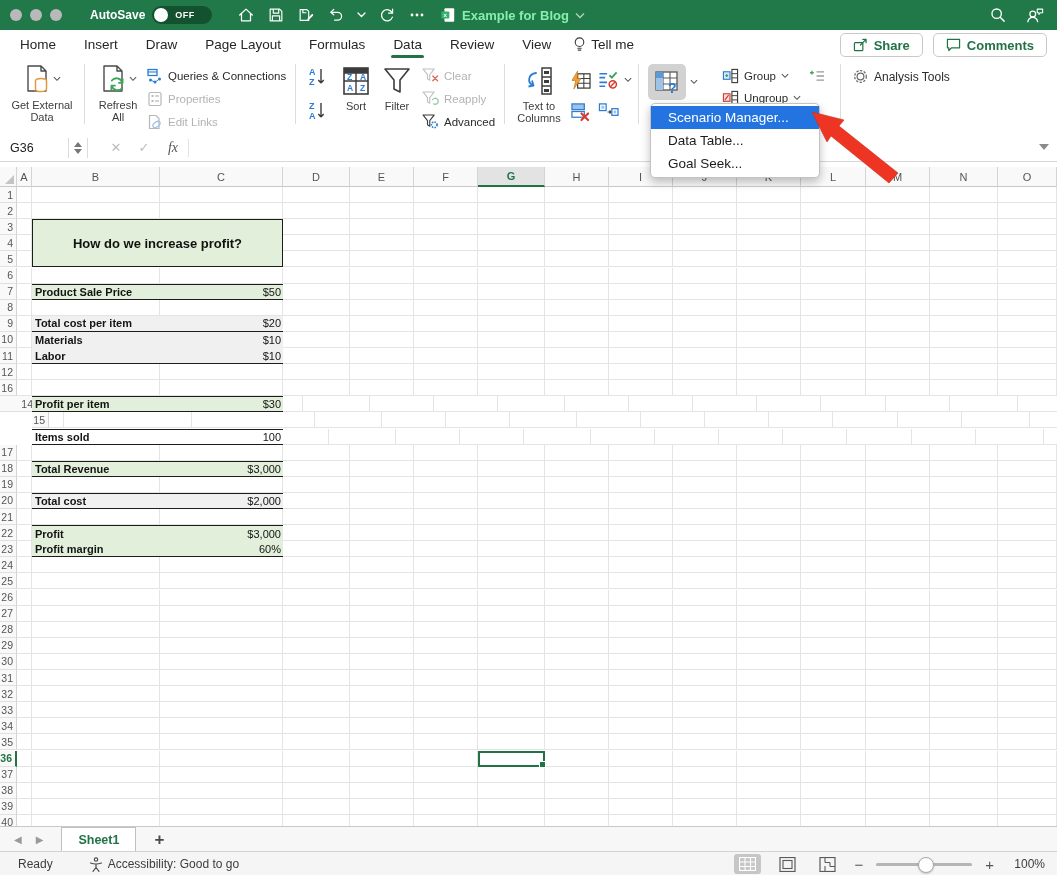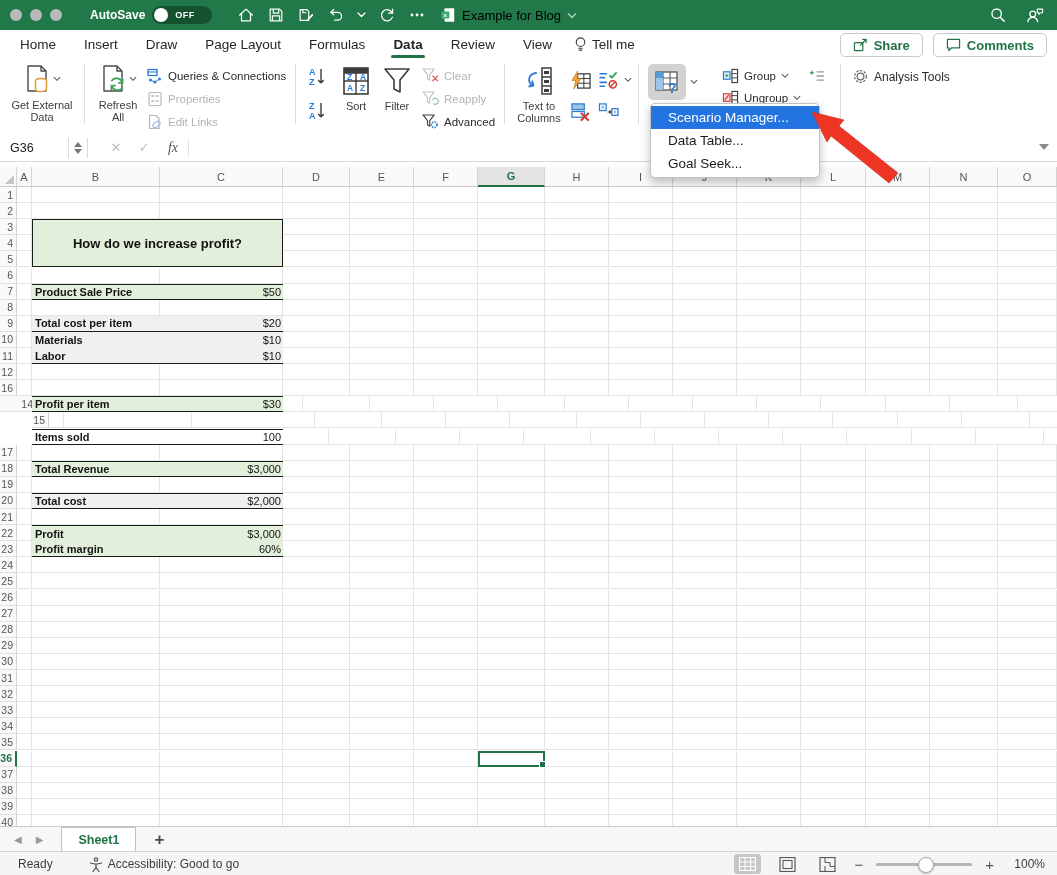--- a/index.html
+++ b/index.html
@@ -13,29 +13,29 @@
   .lights{display:flex;gap:8px;margin-left:10px;}
   .light{width:12px;height:12px;border-radius:50%;background:#b9b9b9;}
   .autosave{display:flex;align-items:center;gap:7px;margin-left:28px;}
   .autosave-label{color:#fff;font-size:12px;font-weight:bold;}
   .toggle{width:60px;height:18px;border-radius:10px;background:#14522f;display:flex;align-items:center;}
   .knob{width:14px;height:14px;border-radius:50%;background:#fff;margin-left:2px;}
   .toggle-state{color:#fff;font-size:9px;font-weight:bold;margin-left:7px;letter-spacing:.5px;}
   .tb-icons{display:flex;align-items:center;gap:11px;margin-left:24px;}
   .tb-ic{width:19px;height:19px;display:flex;align-items:center;justify-content:center;}
   .doc-title{position:absolute;left:440px;top:0;height:30px;display:flex;align-items:center;gap:6px;}
-  .doc-title-text{color:#000000;font-size:13px;font-weight:normal;}
+  .doc-title-text{color:#86efac;font-size:13px;font-weight:bold;}
   .tb-right{position:absolute;right:12px;top:0;height:30px;display:flex;align-items:center;gap:18px;}
 
   
   .tabrow{position:absolute;left:0;top:30px;width:1057px;height:28px;background:#fff;
           display:flex;align-items:center;}
   .tabs{display:flex;align-items:flex-start;margin-left:6px;}
   .tab{padding:0 14px;font-size:13.5px;color:#262626;height:28px;display:flex;align-items:center;position:relative;}
-  .tab.active{font-weight:bold;}
+  .tab.active{font-weight:normal;}
   .tab.active::after{content:"";position:absolute;left:12px;right:12px;bottom:0;height:3px;
                      background:var(--accent);border-radius:2px;}
   .tellme{display:flex;align-items:center;gap:5px;font-size:13.5px;color:#262626;margin-left:8px;}
   .tr-buttons{position:absolute;right:10px;top:3px;display:flex;gap:10px;}
   .pill-btn{display:flex;align-items:center;gap:6px;border:1px solid #c9c9c9;border-radius:5px;
             height:22px;padding:0 12px;color:var(--accent);font-size:13px;font-weight:bold;background:#fff;}
 
   
   .ribbon{position:absolute;left:0;top:58px;width:1057px;height:76px;background:#fff;border-bottom:1px solid #d5d5d5;}
   .vdiv{position:absolute;top:6px;height:60px;width:1px;background:#dcdcdc;}

